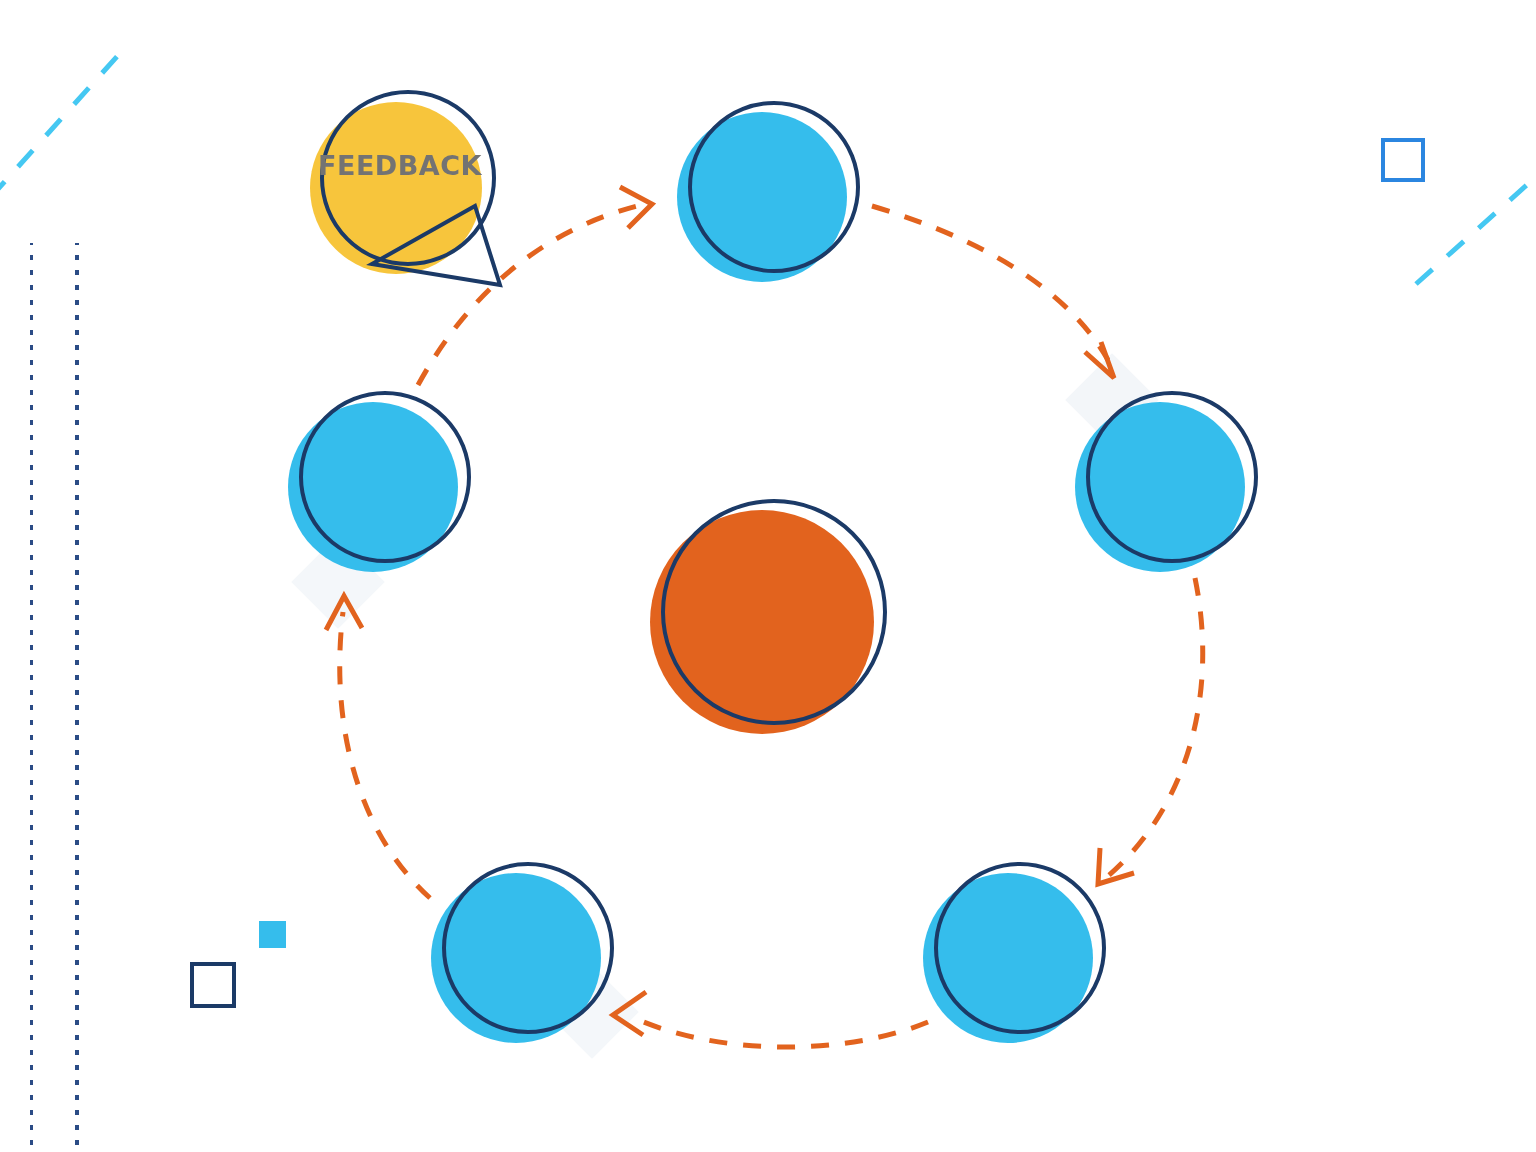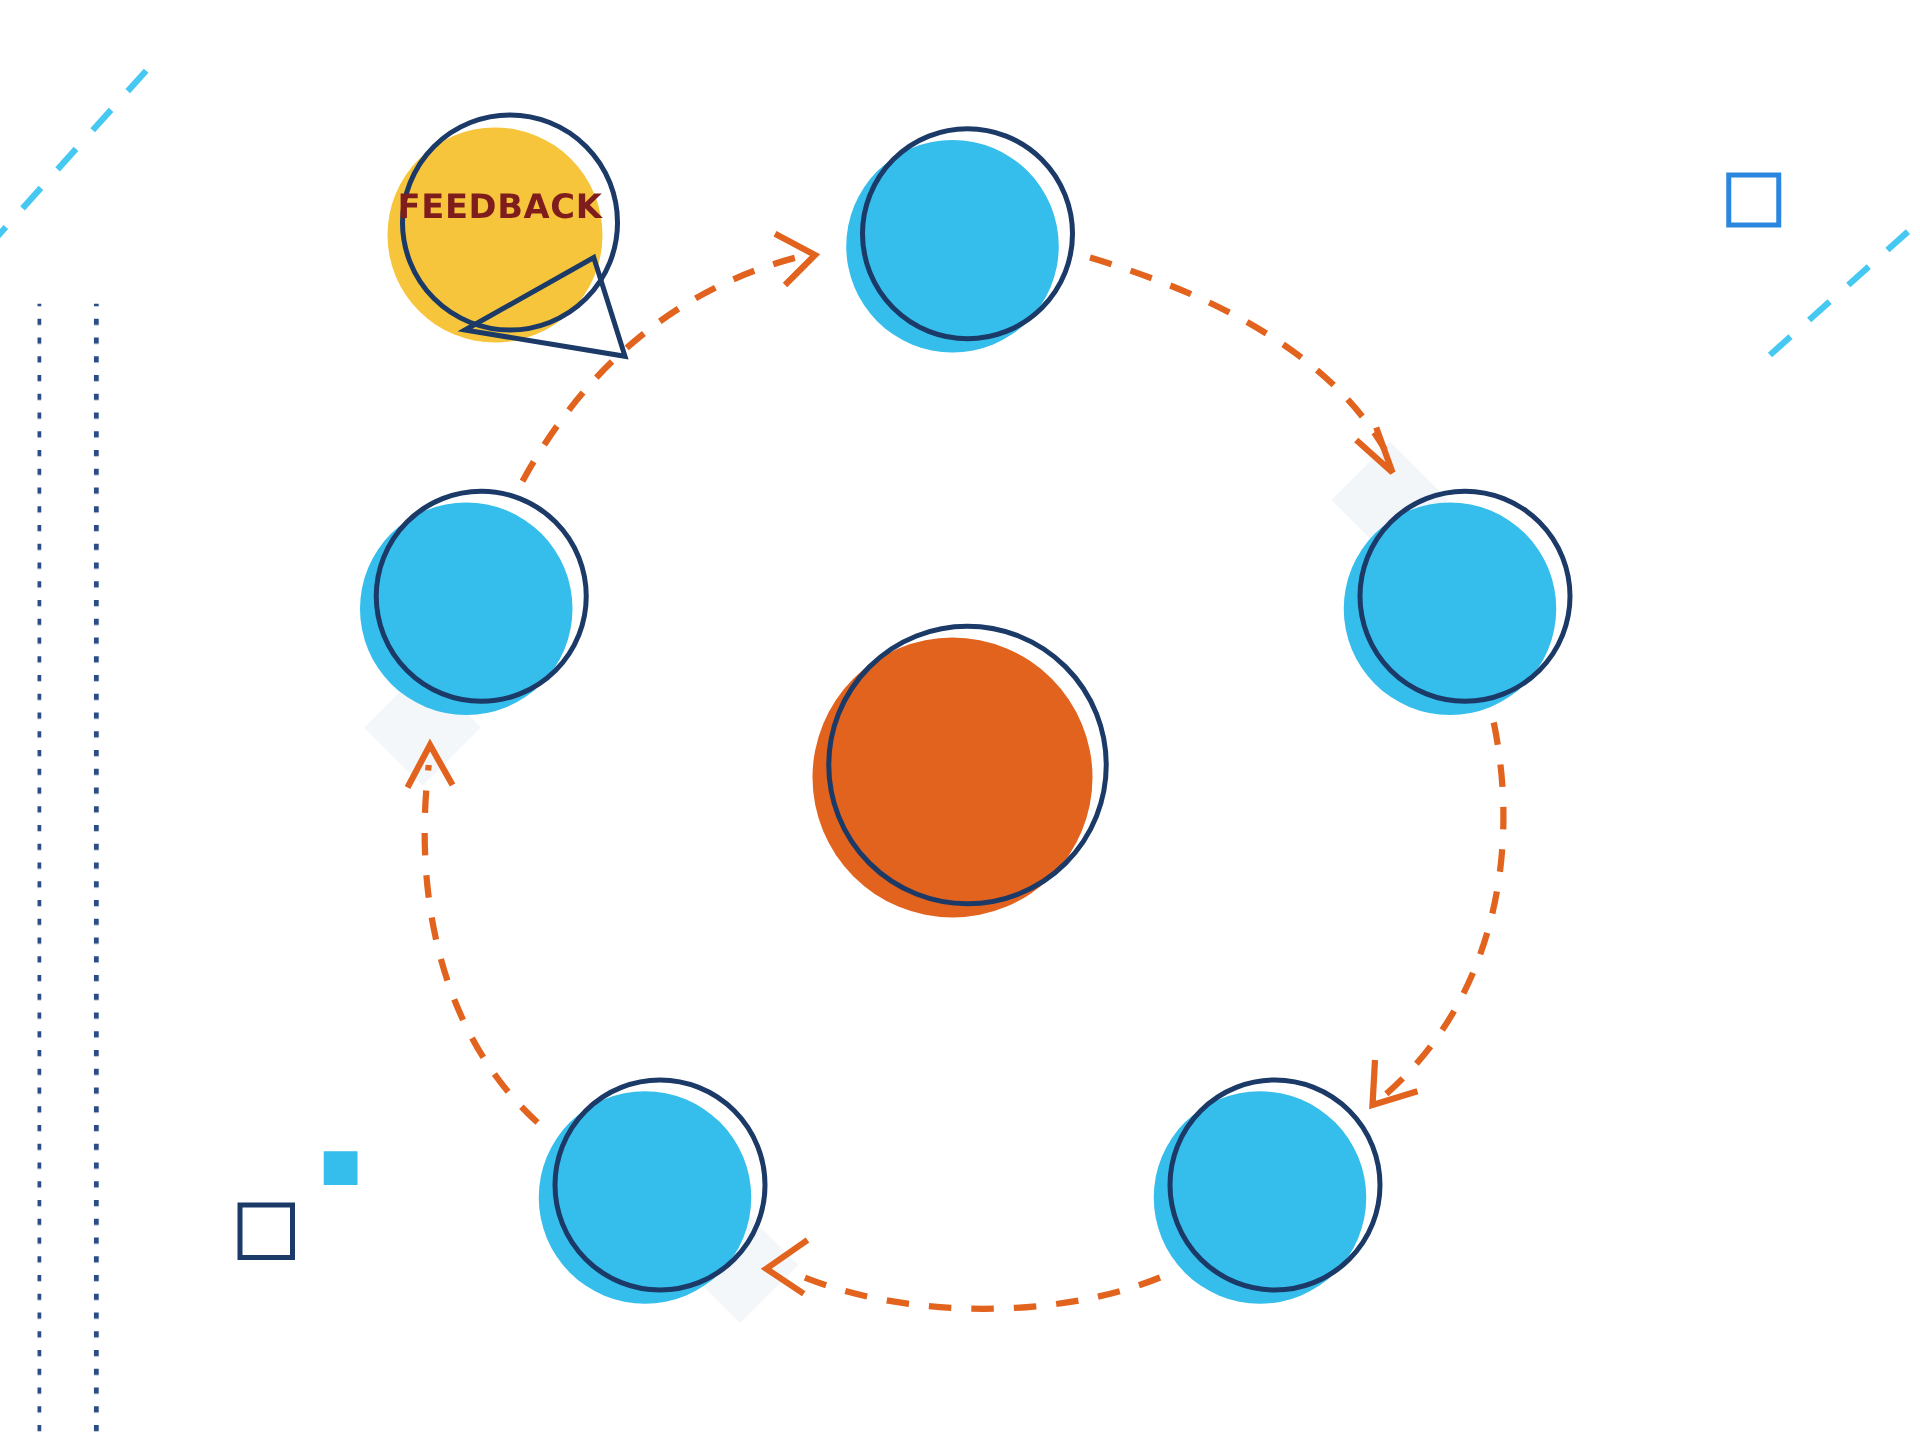--- a/index.html
+++ b/index.html
@@ -27,21 +27,21 @@
   .bubble-label {
     position: absolute;
     left: 310px;
     top: 152px;
     width: 180px;
     text-align: center;
     font-family: "DejaVu Sans", sans-serif;
     font-weight: bold;
     font-size: 27px;
     letter-spacing: 0.5px;
-    color: #7f1d1d;
+    color: #737373;
     line-height: 1;
     user-select: none;
   }
 </style>
 </head>
 <body>
 
 <div id="stage">
 
   <svg id="canvas" viewBox="0 0 1536 1152" xmlns="http://www.w3.org/2000/svg">

